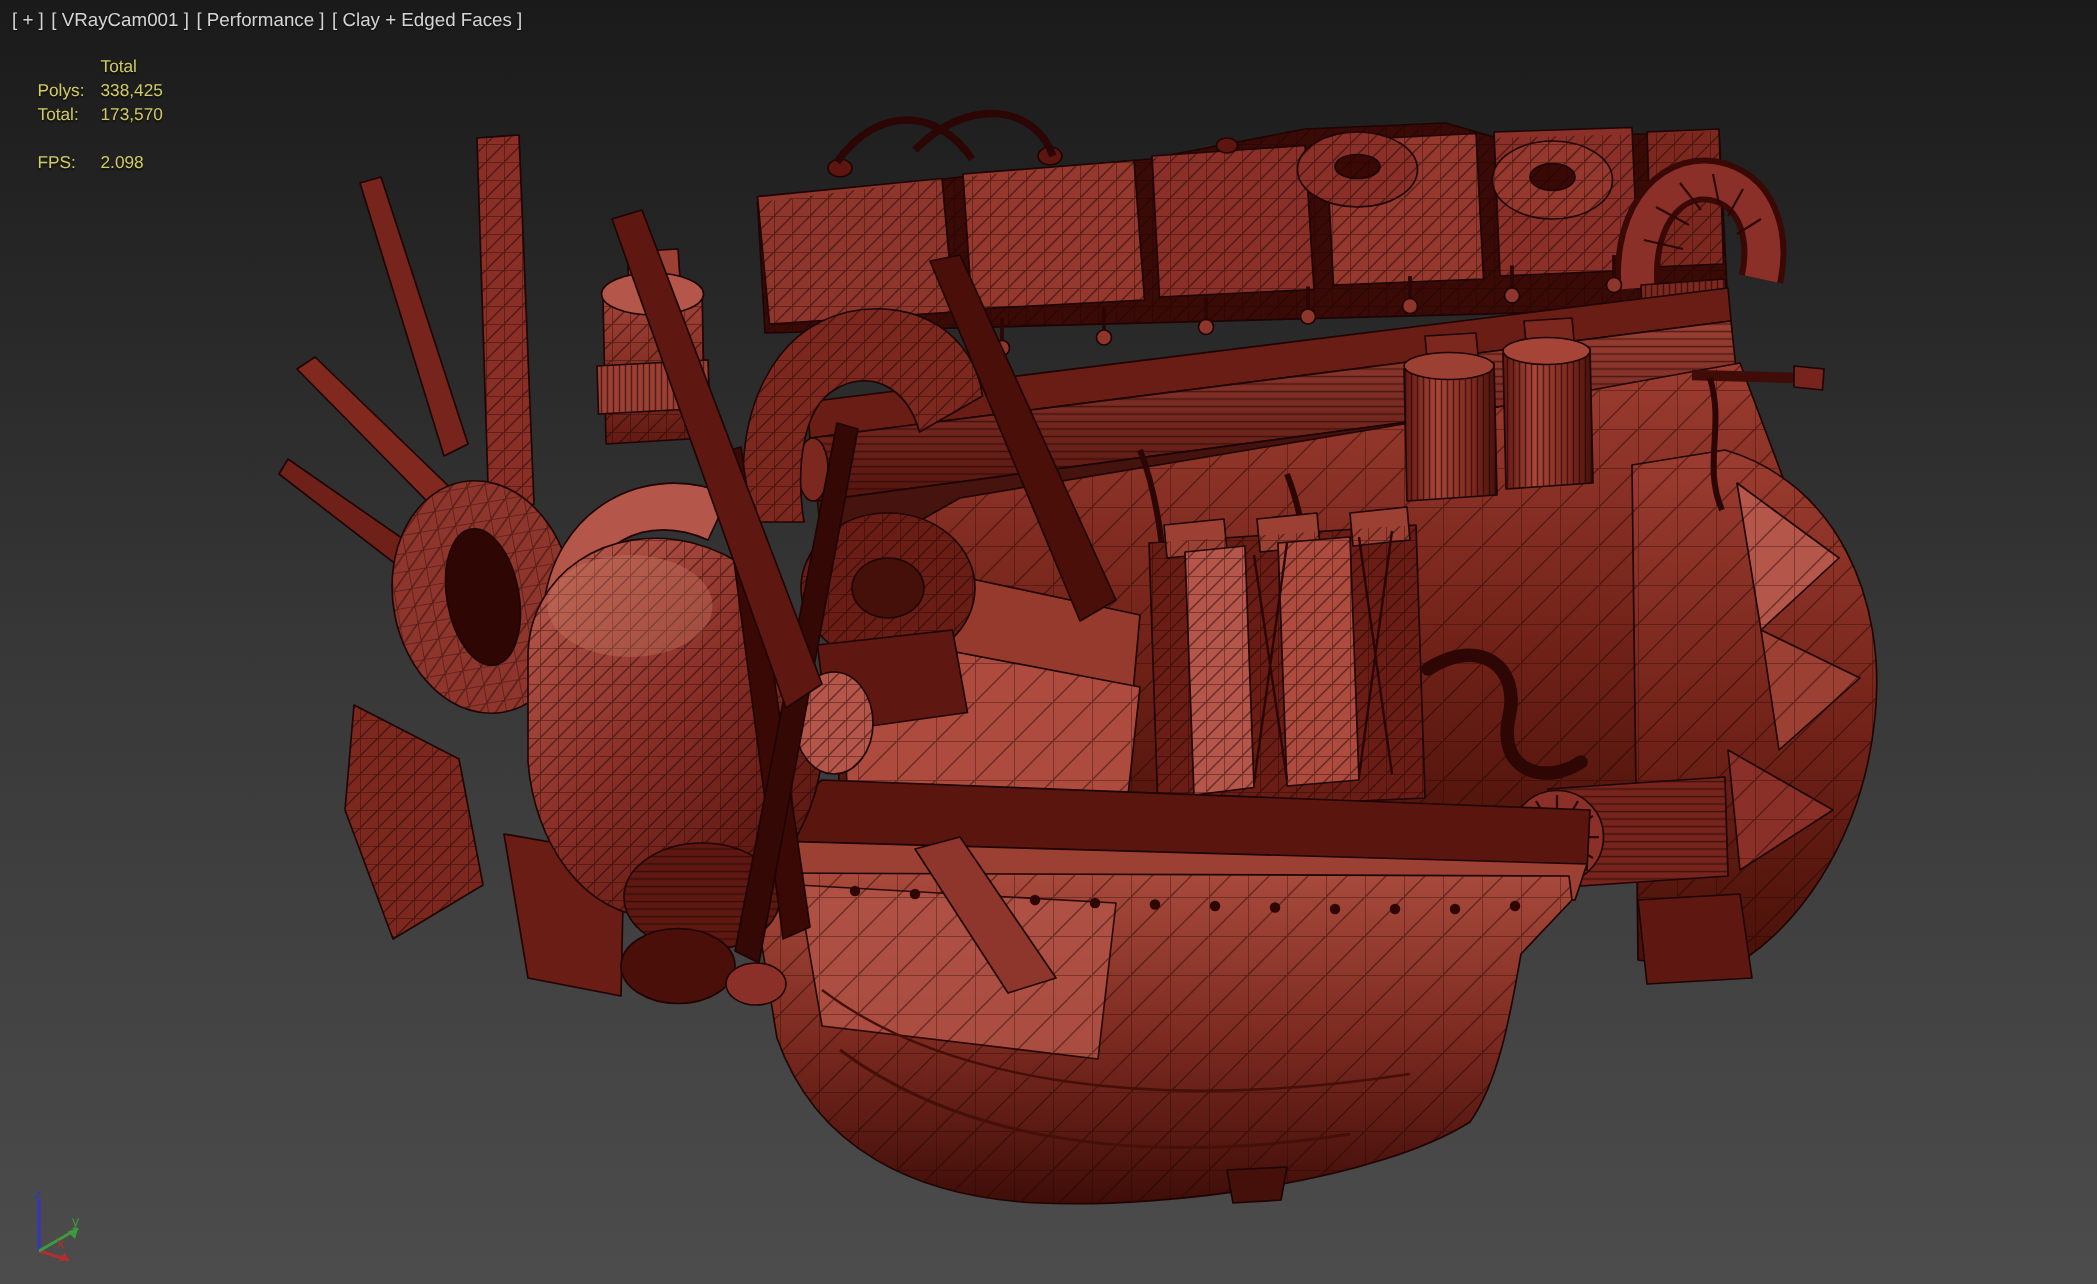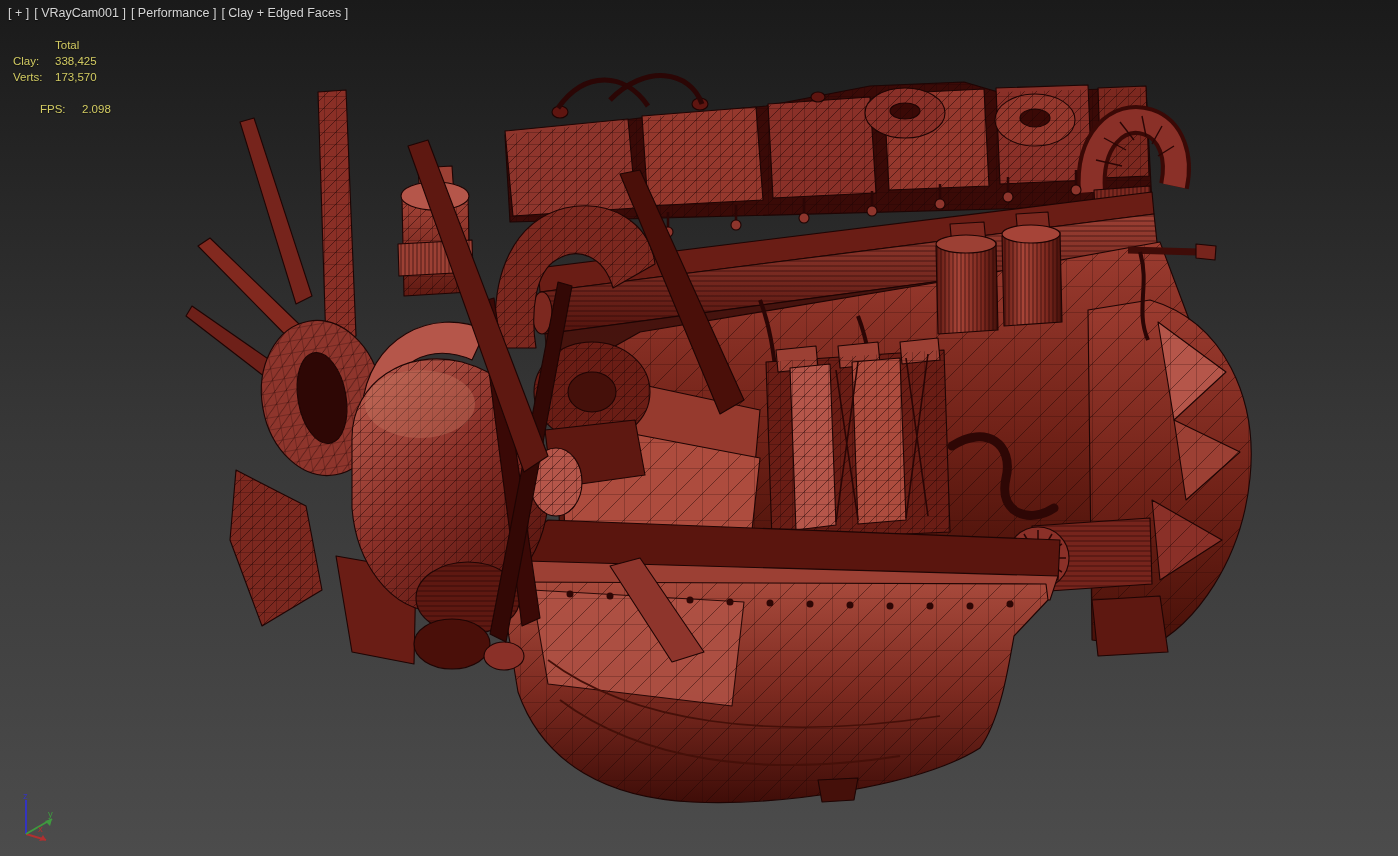--- a/index.html
+++ b/index.html
@@ -19,26 +19,26 @@
     background:linear-gradient(180deg,var(--background-top) 0%,var(--background-mid) 52%,var(--background-bottom) 100%);
   }
   svg.scene{position:absolute;left:0;top:0;}
   .vp-label{
     position:absolute;left:8px;top:6px;
     font-size:12.5px;color:var(--viewport-label-text);
     display:flex;gap:5px;white-space:pre;text-shadow:0 1px 1px rgba(0,0,0,.6);
   }
   .vp-label span{cursor:pointer;}
   .stats{
-    position:absolute;left:13px;top:37px;
+    position:absolute;left:25px;top:37px;
     font-size:11.5px;line-height:16px;color:var(--stats-text);
     text-shadow:0 1px 1px rgba(0,0,0,.5);
   }
   .stats .grid{display:grid;grid-template-columns:42px auto;}
-  .stats .fps-row{margin-top:16px;margin-left:27px;}
+  .stats .fps-row{margin-top:16px;}
   svg.axis{position:absolute;left:14px;top:792px;overflow:visible;}
   svg.axis text{font-size:9.5px;font-family:"Liberation Sans",sans-serif;}
 </style>
 </head>
 <body>
 
 <div class="viewport">
 
   <svg class="scene" width="1398" height="856" viewBox="0 0 1398 856">
     <defs>
@@ -292,23 +292,23 @@
     <span>[ + ]</span>
     <span>[ VRayCam001 ]</span>
     <span>[ Performance ]</span>
     <span>[ Clay + Edged Faces ]</span>
   </div>
 
   <div class="stats">
     <div class="grid">
       <span></span>
       <span>Total</span>
-      <span>Clay:</span>
+      <span>Polys:</span>
       <span>338,425</span>
-      <span>Verts:</span>
+      <span>Total:</span>
       <span>173,570</span>
     </div>
     <div class="grid fps-row">
       <span>FPS:</span>
       <span>2.098</span>
     </div>
   </div>
 
   <svg class="axis" width="70" height="58" viewBox="0 0 70 58">
     <g stroke-width="2" fill="none">

